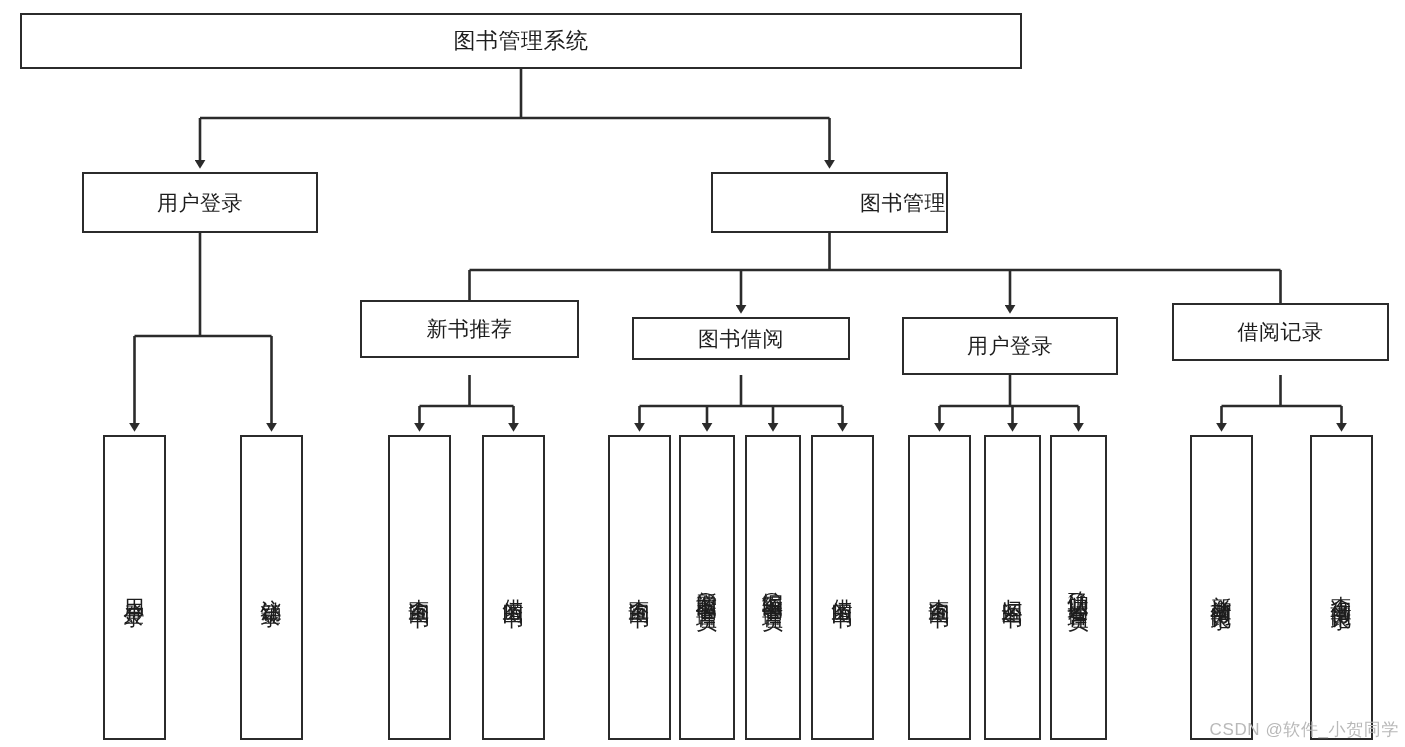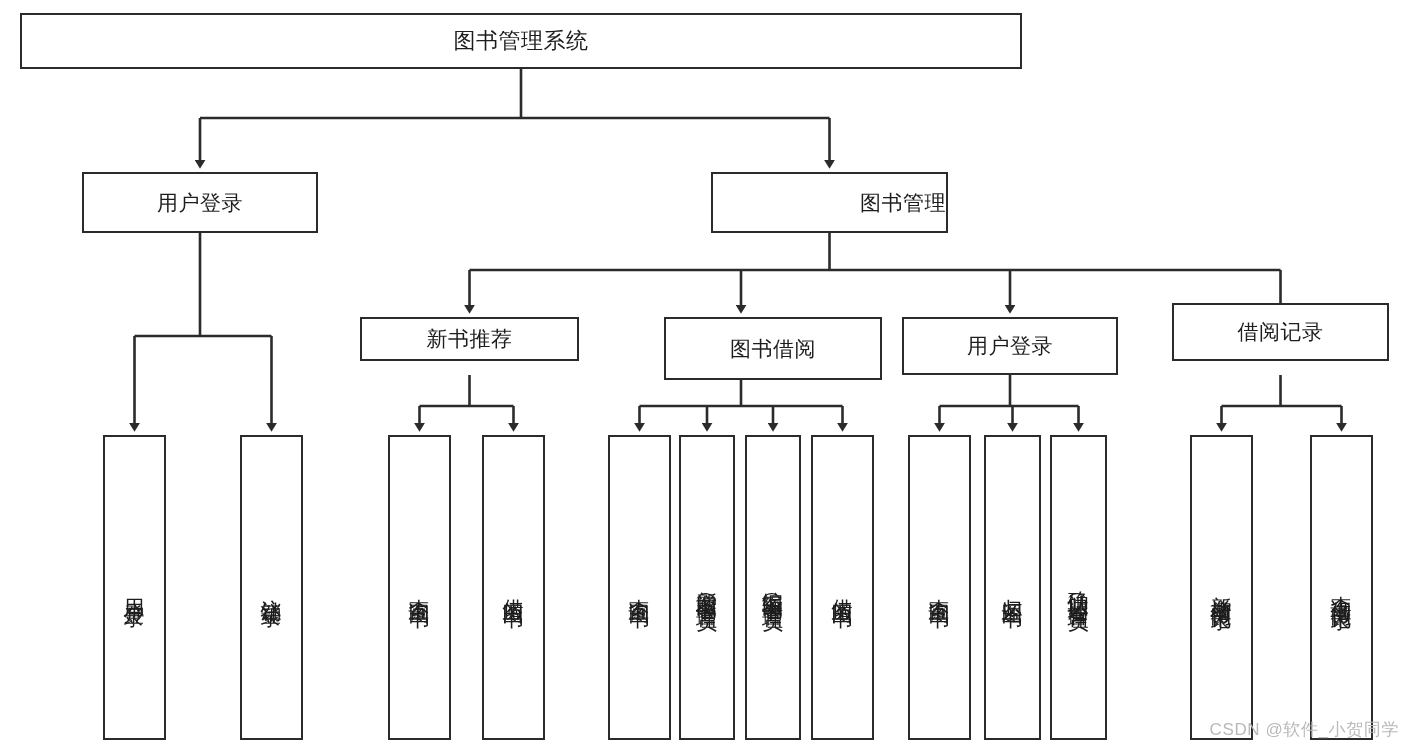--- a/index.html
+++ b/index.html
@@ -128,24 +128,24 @@
     <span class="lbl">图书管理系统</span>
   </div>
 
   <div class="node horiz" style="left: 82px; top: 172px; width: 236px; height: 61px;">
     <span class="lbl">用户登录</span>
   </div>
   <div class="node horiz" style="left: 711px; top: 172px; width: 237px; height: 61px; justify-content: flex-end;">
     <span class="lbl">图书管理</span>
   </div>
 
-  <div class="node horiz" style="left: 360px; top: 317px; width: 219px; height: 44px;">
+  <div class="node horiz" style="left: 360px; top: 300px; width: 219px; height: 58px;">
     <span class="lbl">新书推荐</span>
   </div>
-  <div class="node horiz" style="left: 664px; top: 317px; width: 218px; height: 63px;">
+  <div class="node horiz" style="left: 632px; top: 317px; width: 218px; height: 43px;">
     <span class="lbl">图书借阅</span>
   </div>
   <div class="node horiz" style="left: 902px; top: 317px; width: 216px; height: 58px;">
     <span class="lbl">用户登录</span>
   </div>
   <div class="node horiz" style="left: 1172px; top: 303px; width: 217px; height: 58px;">
     <span class="lbl">借阅记录</span>
   </div>
 
   <div class="node leaf" style="left: 103px; top: 435px; width: 63px; height: 305px;">

